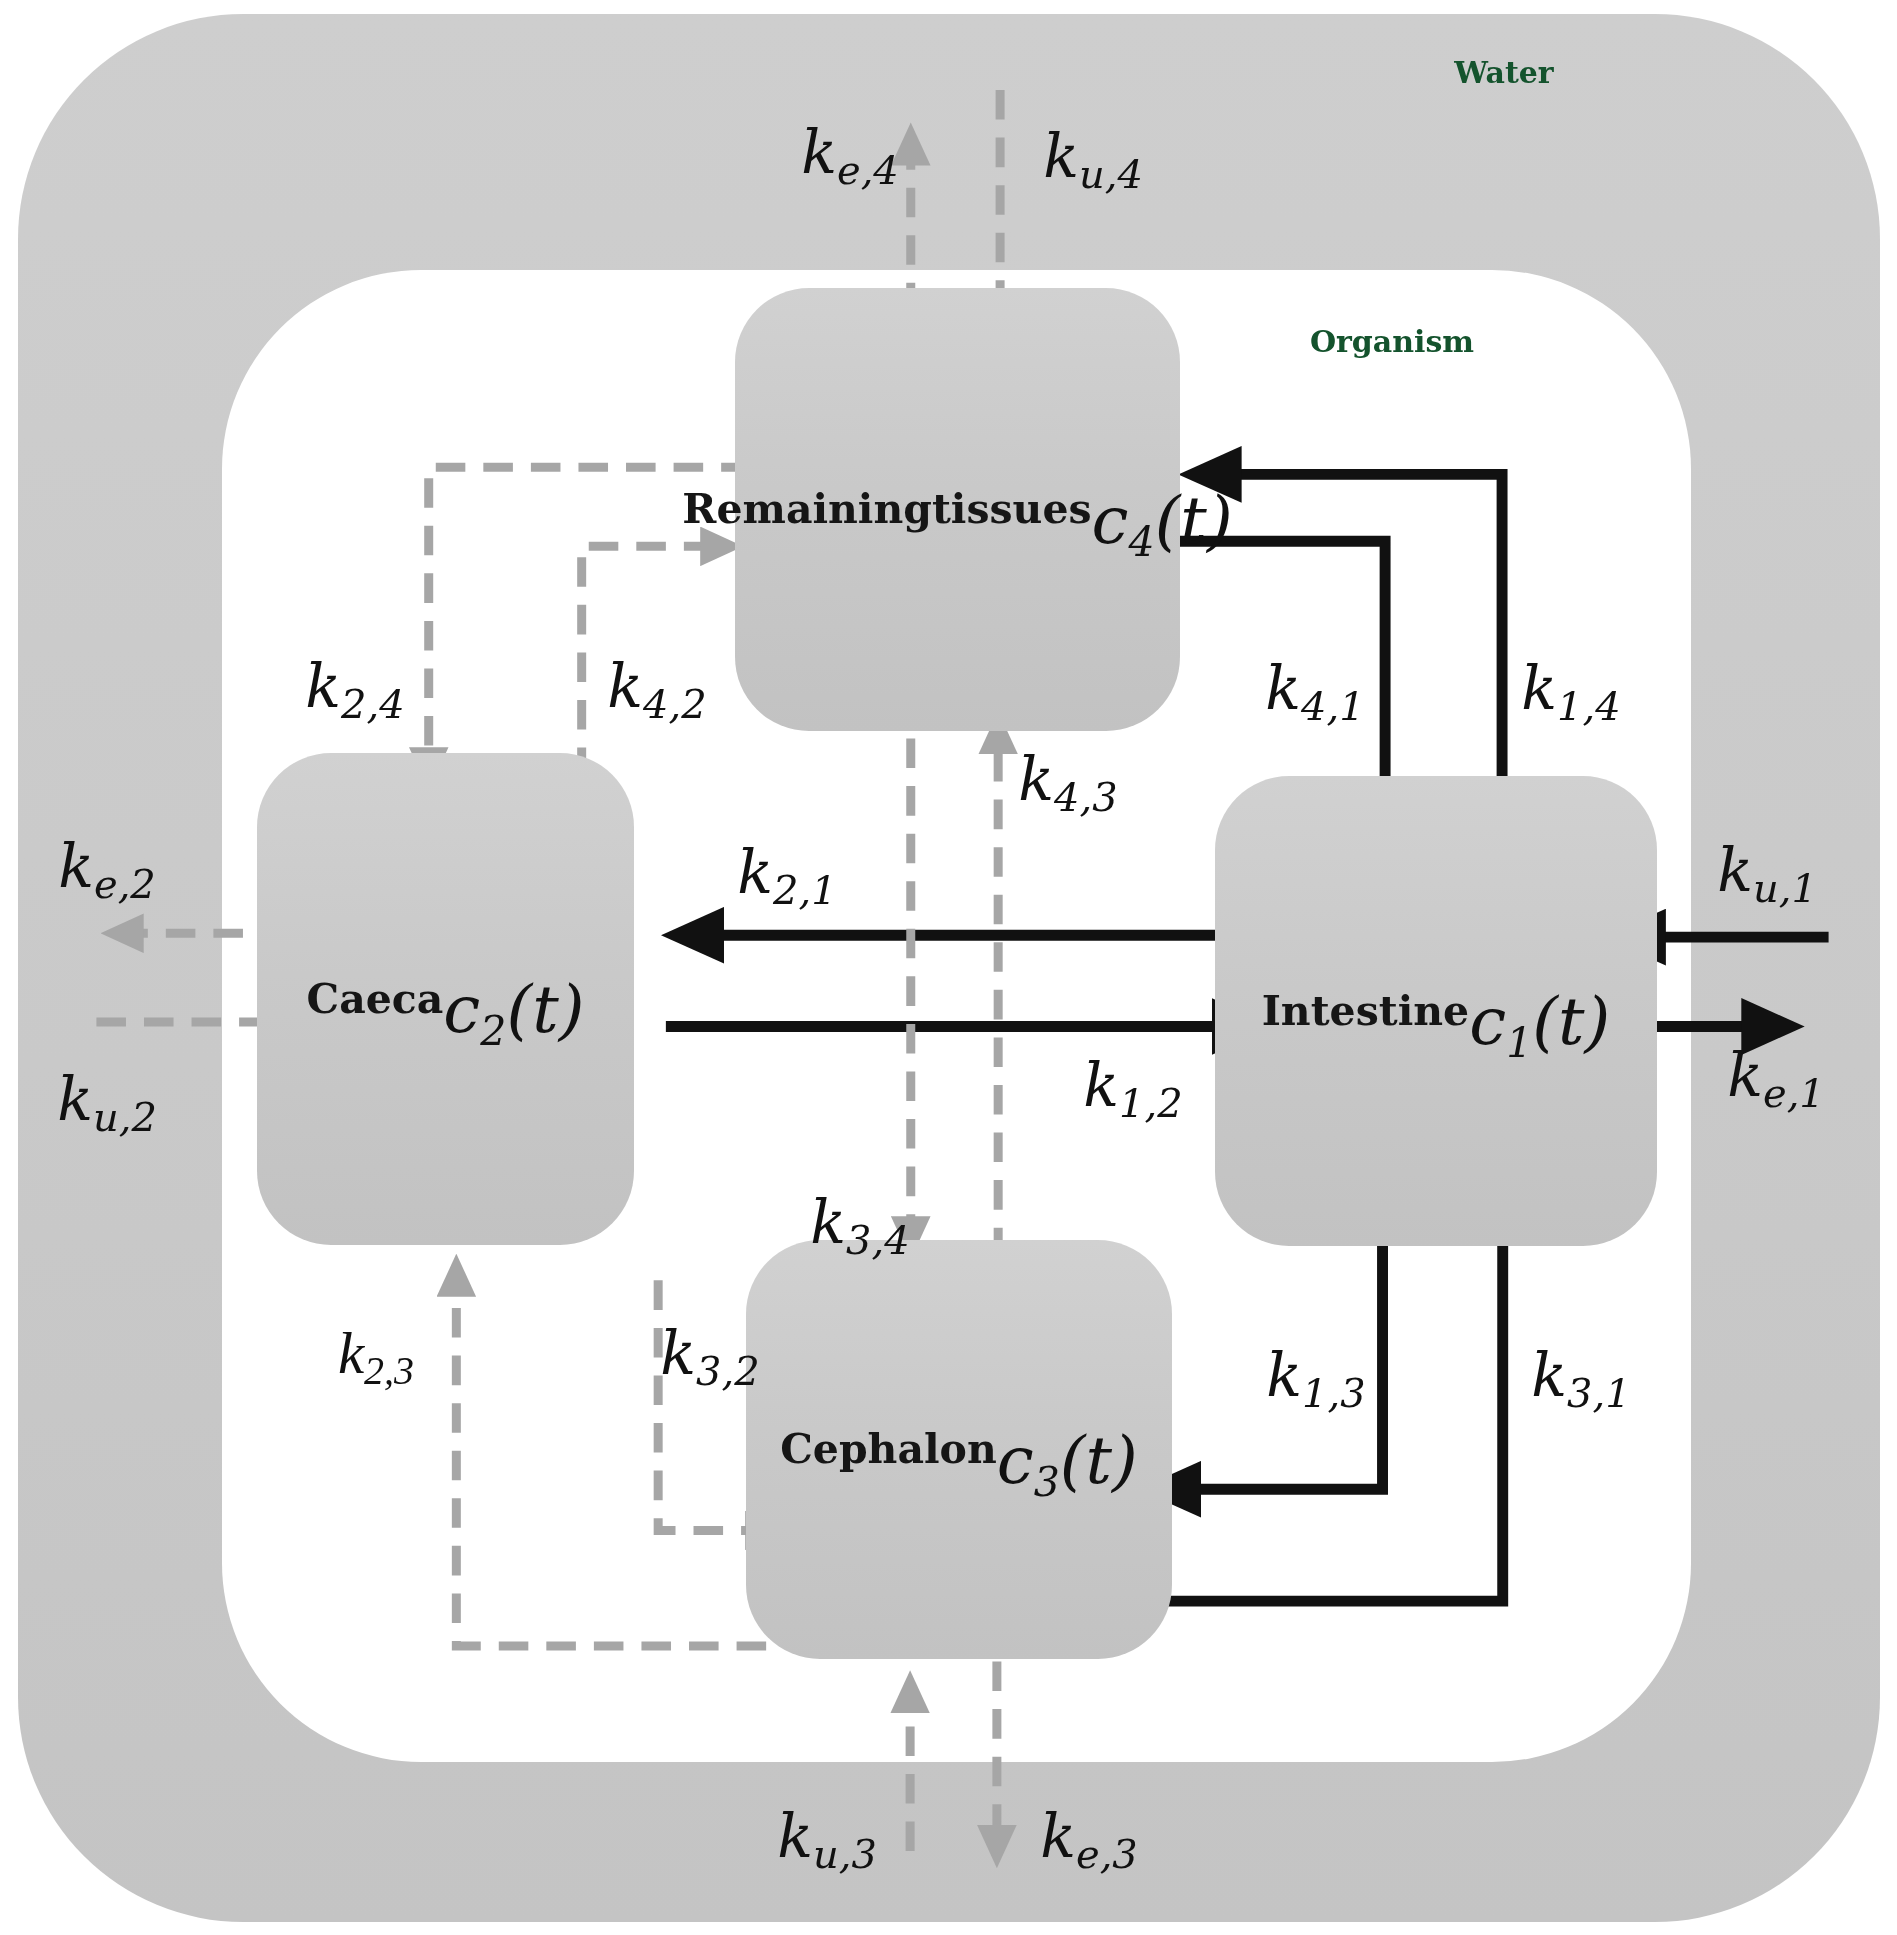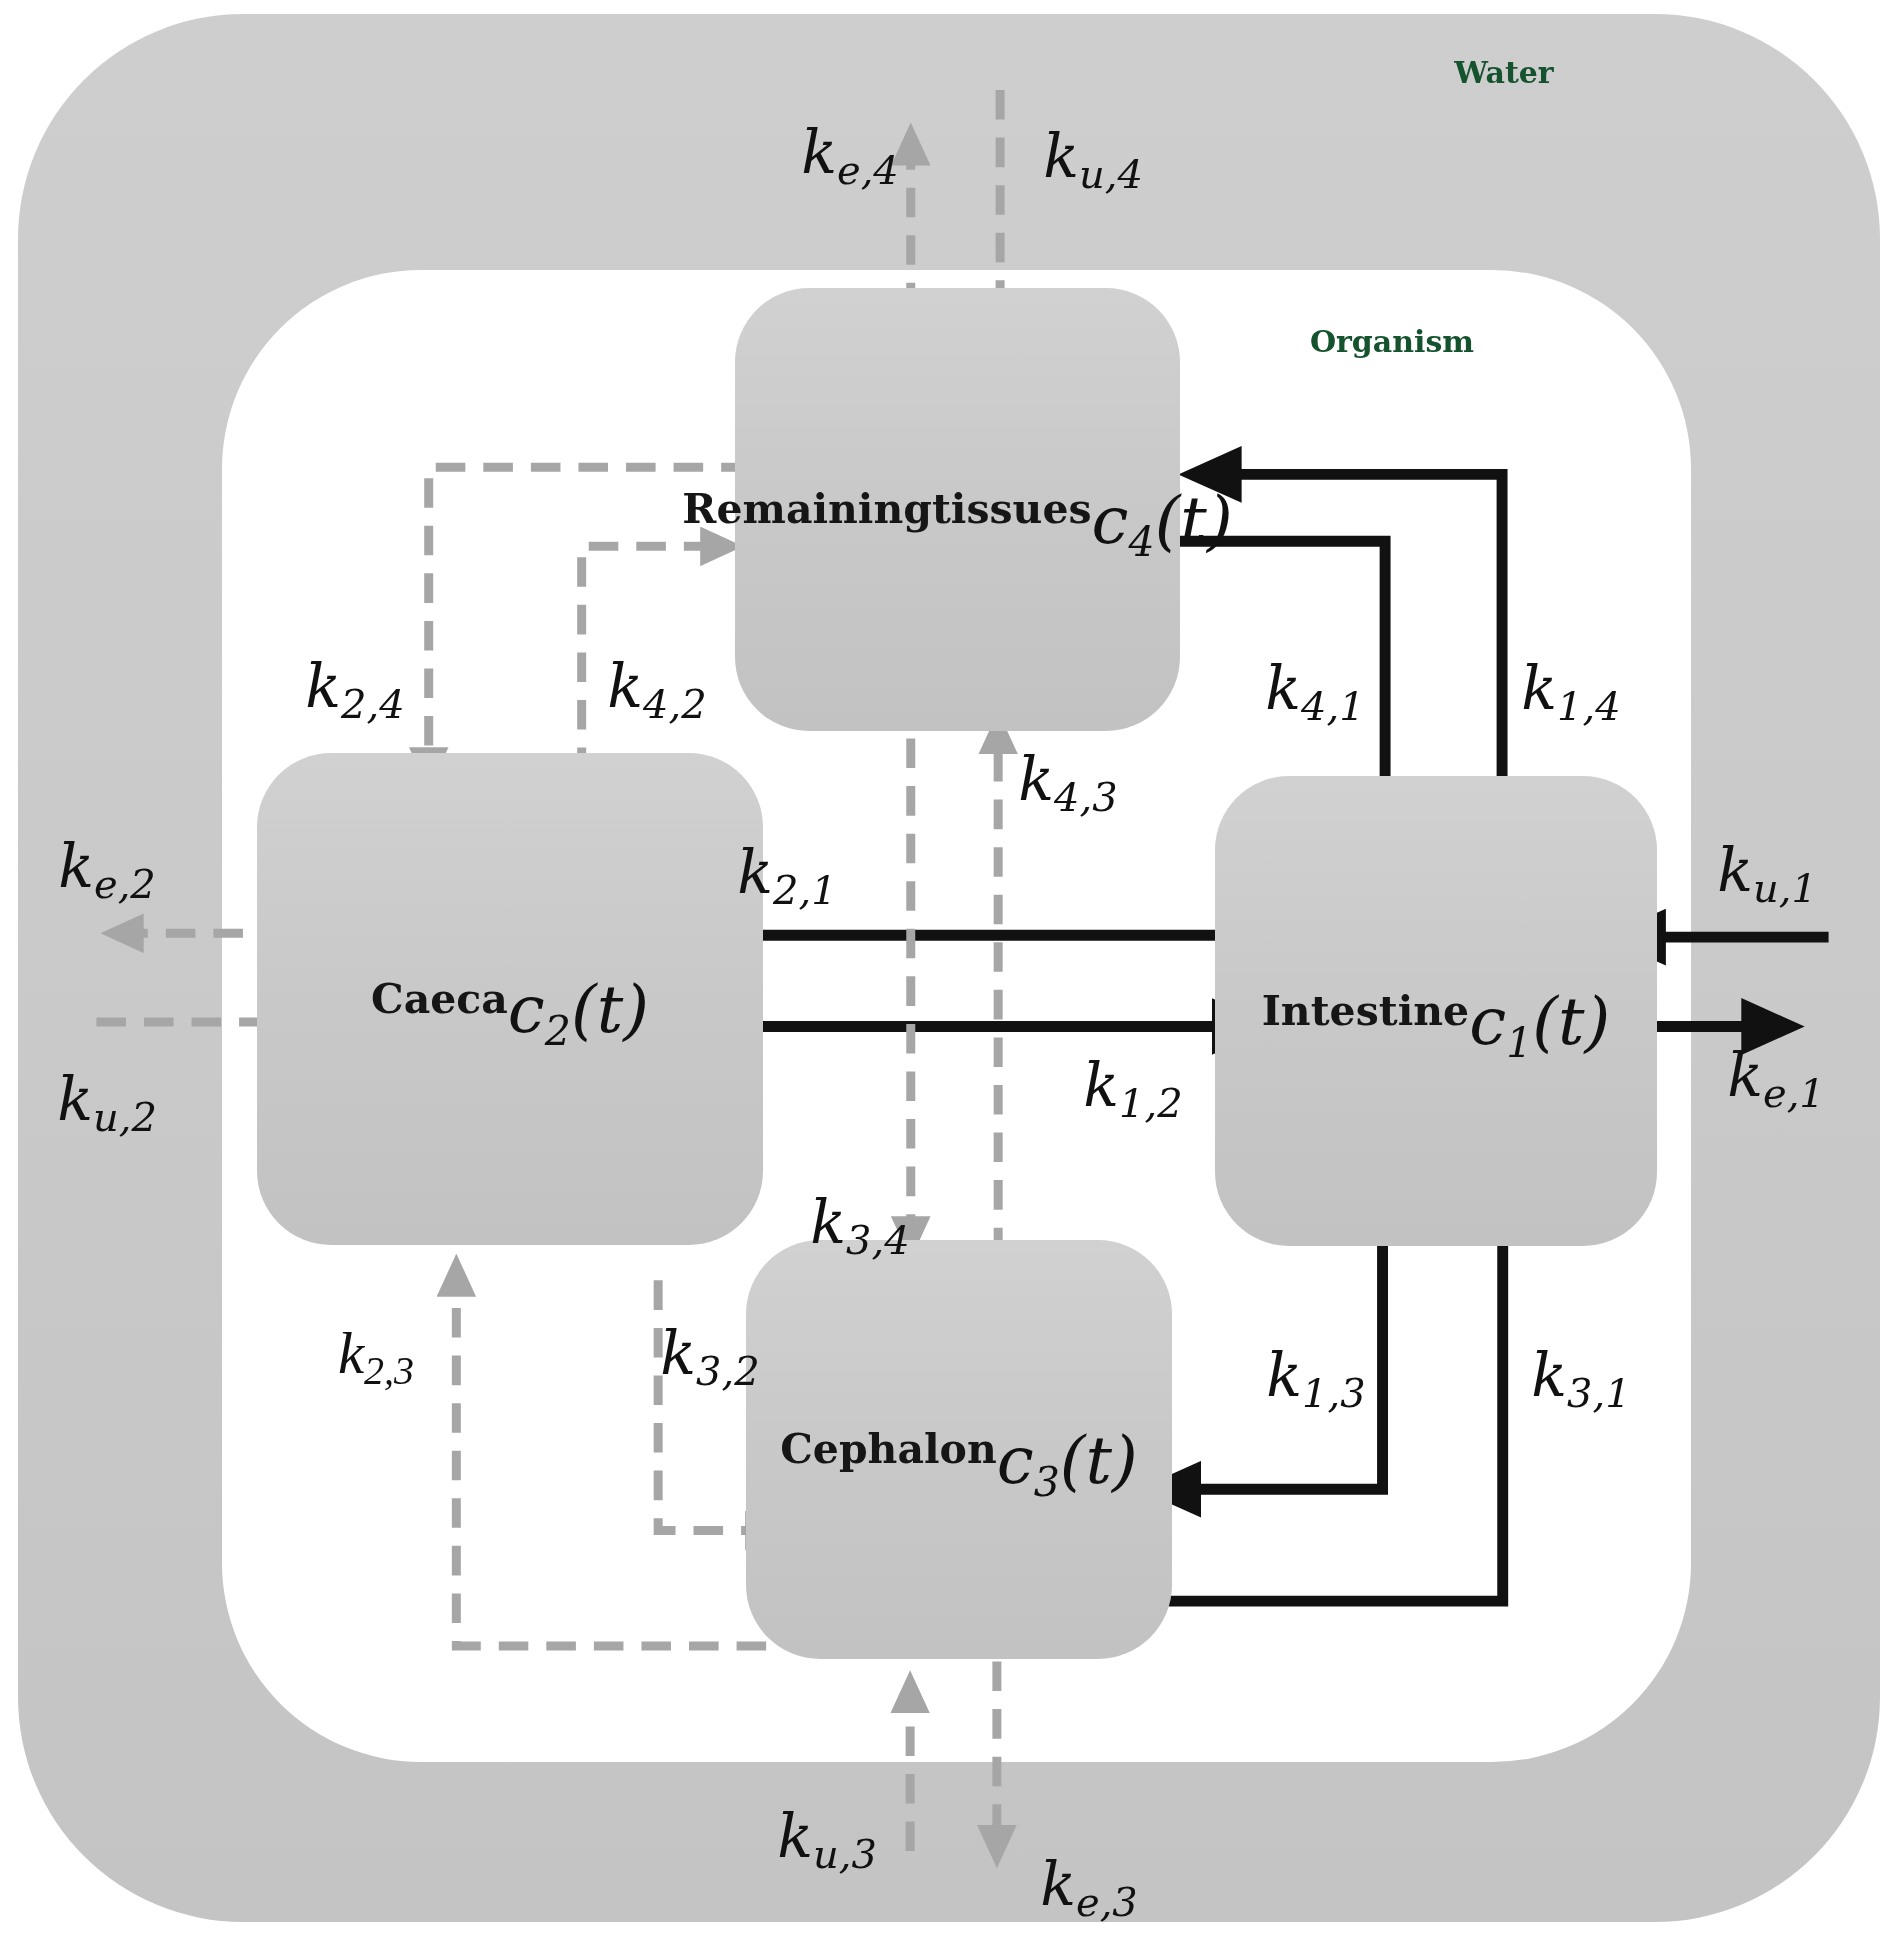--- a/index.html
+++ b/index.html
@@ -6,21 +6,21 @@
   #canvas{position:relative;width:1898px;height:1936px;background:#ffffff;overflow:hidden;
           font-family:"DejaVu Serif", serif;}
   .water{position:absolute;left:18px;top:14px;width:1862px;height:1908px;border-radius:225px;
          background:linear-gradient(180deg,#cecece 0%,#c9c9c9 55%,#c4c4c4 100%);}
   .organism{position:absolute;left:222px;top:270px;width:1469px;height:1492px;border-radius:199px;
             background:#ffffff;}
   .box{position:absolute;border-radius:74px;
        background:linear-gradient(180deg,#d1d1d1 0%,#c9c9c9 45%,#c2c2c2 100%);
        display:flex;flex-direction:row;align-items:center;justify-content:center;}
   .box-rt{left:735px;top:288px;width:445px;height:443px;}
-  .box-caeca{left:257px;top:753px;width:506px;height:492px;}
+  .box-caeca{left:257px;top:753px;width:377px;height:492px;}
   .box-intestine{left:1215px;top:776px;width:442px;height:470px;}
   .box-cephalon{left:746px;top:1240px;width:426px;height:419px;}
   .btitle{font-weight:bold;font-size:41px;line-height:1.22;color:#161616;text-align:center;}
   .bformula{font-style:italic;font-size:66px;color:#111;margin-top:22px;line-height:1;}
   .bformula sub{font-size:41px;vertical-align:-0.32em;line-height:0;}
   .zonelabel{position:absolute;transform:translate(-50%,-50%);font-weight:bold;font-size:30px;
              color:#14532d;white-space:nowrap;}
   .k{position:absolute;transform:translate(-50%,-50%);font-style:italic;font-size:59px;color:#111;
      white-space:nowrap;line-height:1;}
   .k sub{font-size:40px;vertical-align:-0.28em;line-height:0;}
@@ -108,16 +108,16 @@
   <div class="k" style="left:107px;top:1099px;"><span>k</span><sub>u,2</sub></div>
   <div class="k" style="left:1767px;top:870px;"><span>k</span><sub>u,1</sub></div>
   <div class="k" style="left:1776px;top:1075px;"><span>k</span><sub>e,1</sub></div>
   <div class="k" style="left:1133px;top:1085px;"><span>k</span><sub>1,2</sub></div>
   <div class="k" style="left:860px;top:1222px;"><span>k</span><sub>3,4</sub></div>
   <div class="k" style="left:376px;top:1353px;font-family:Liberation Serif, serif;"><span>k</span><sub>2,3</sub></div>
   <div class="k" style="left:710px;top:1353px;"><span>k</span><sub>3,2</sub></div>
   <div class="k" style="left:1316px;top:1375px;"><span>k</span><sub>1,3</sub></div>
   <div class="k" style="left:1581px;top:1375px;"><span>k</span><sub>3,1</sub></div>
   <div class="k" style="left:827px;top:1836px;"><span>k</span><sub>u,3</sub></div>
-  <div class="k" style="left:1089px;top:1836px;margin-top:48px;"><span>k</span><sub>e,3</sub></div>
+  <div class="k" style="left:1089px;top:1836px;"><span>k</span><sub>e,3</sub></div>
 
 </div>
 
 
 </body></html>

